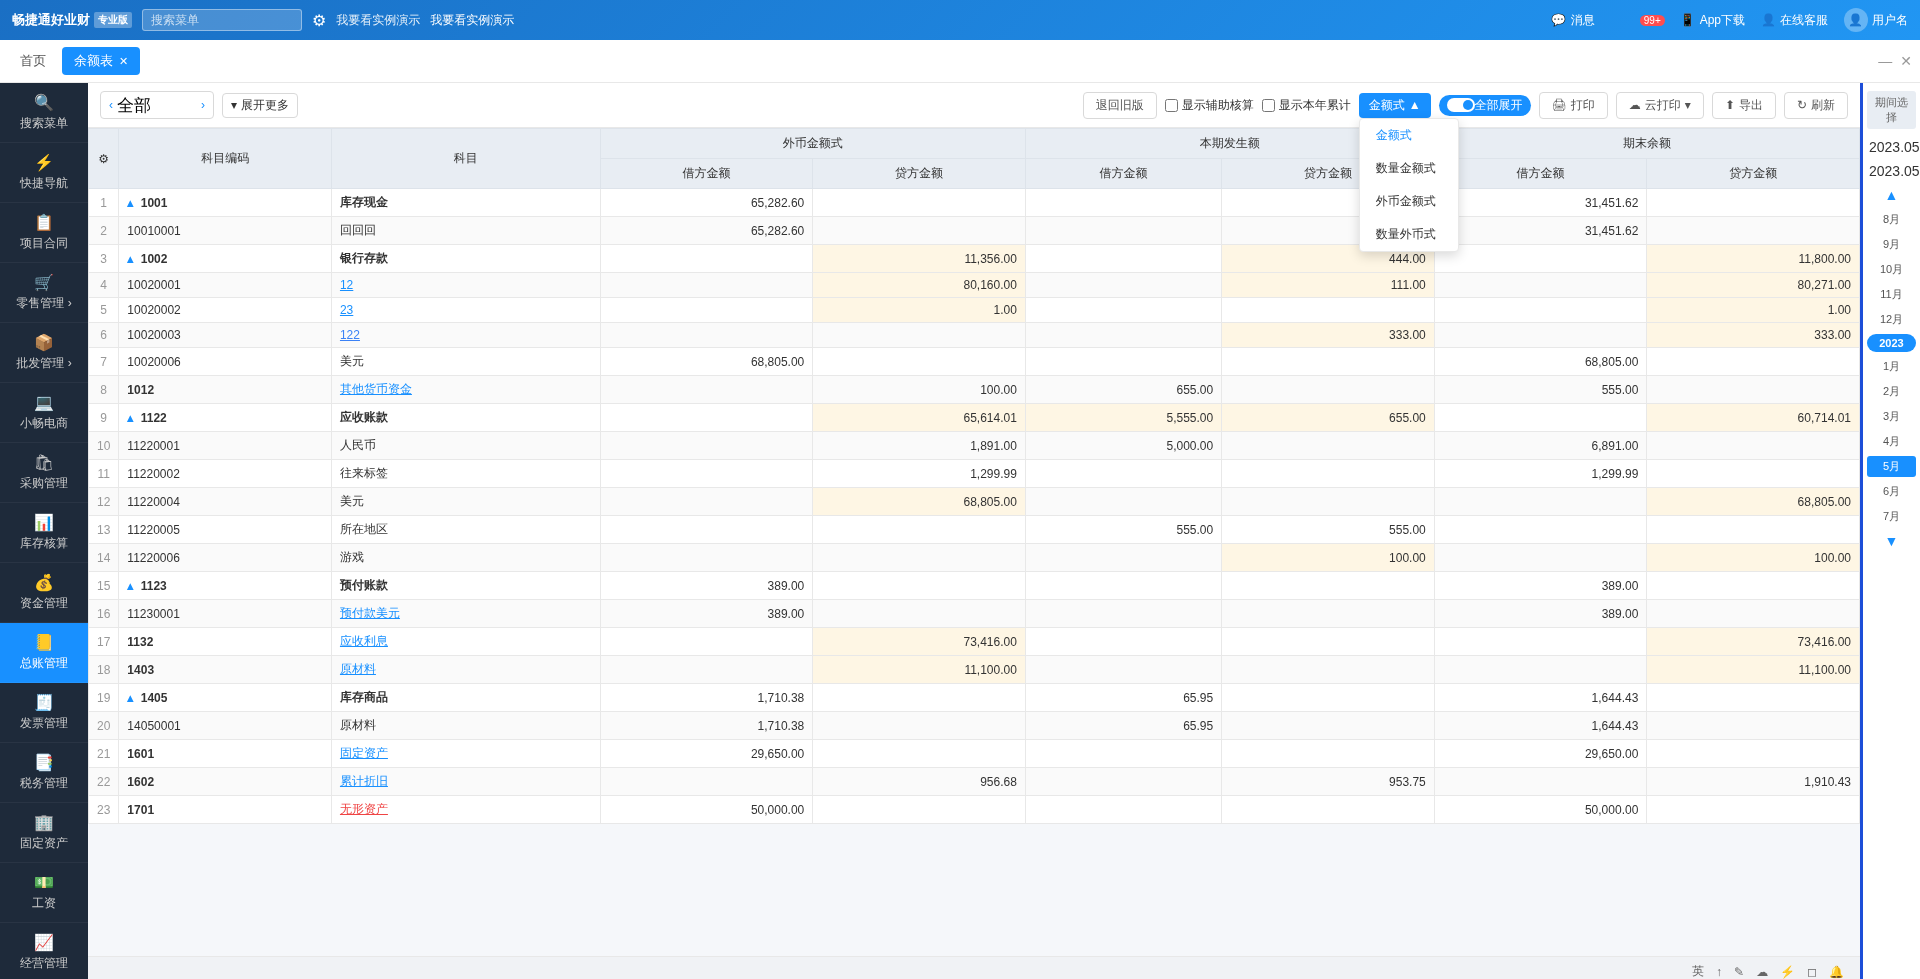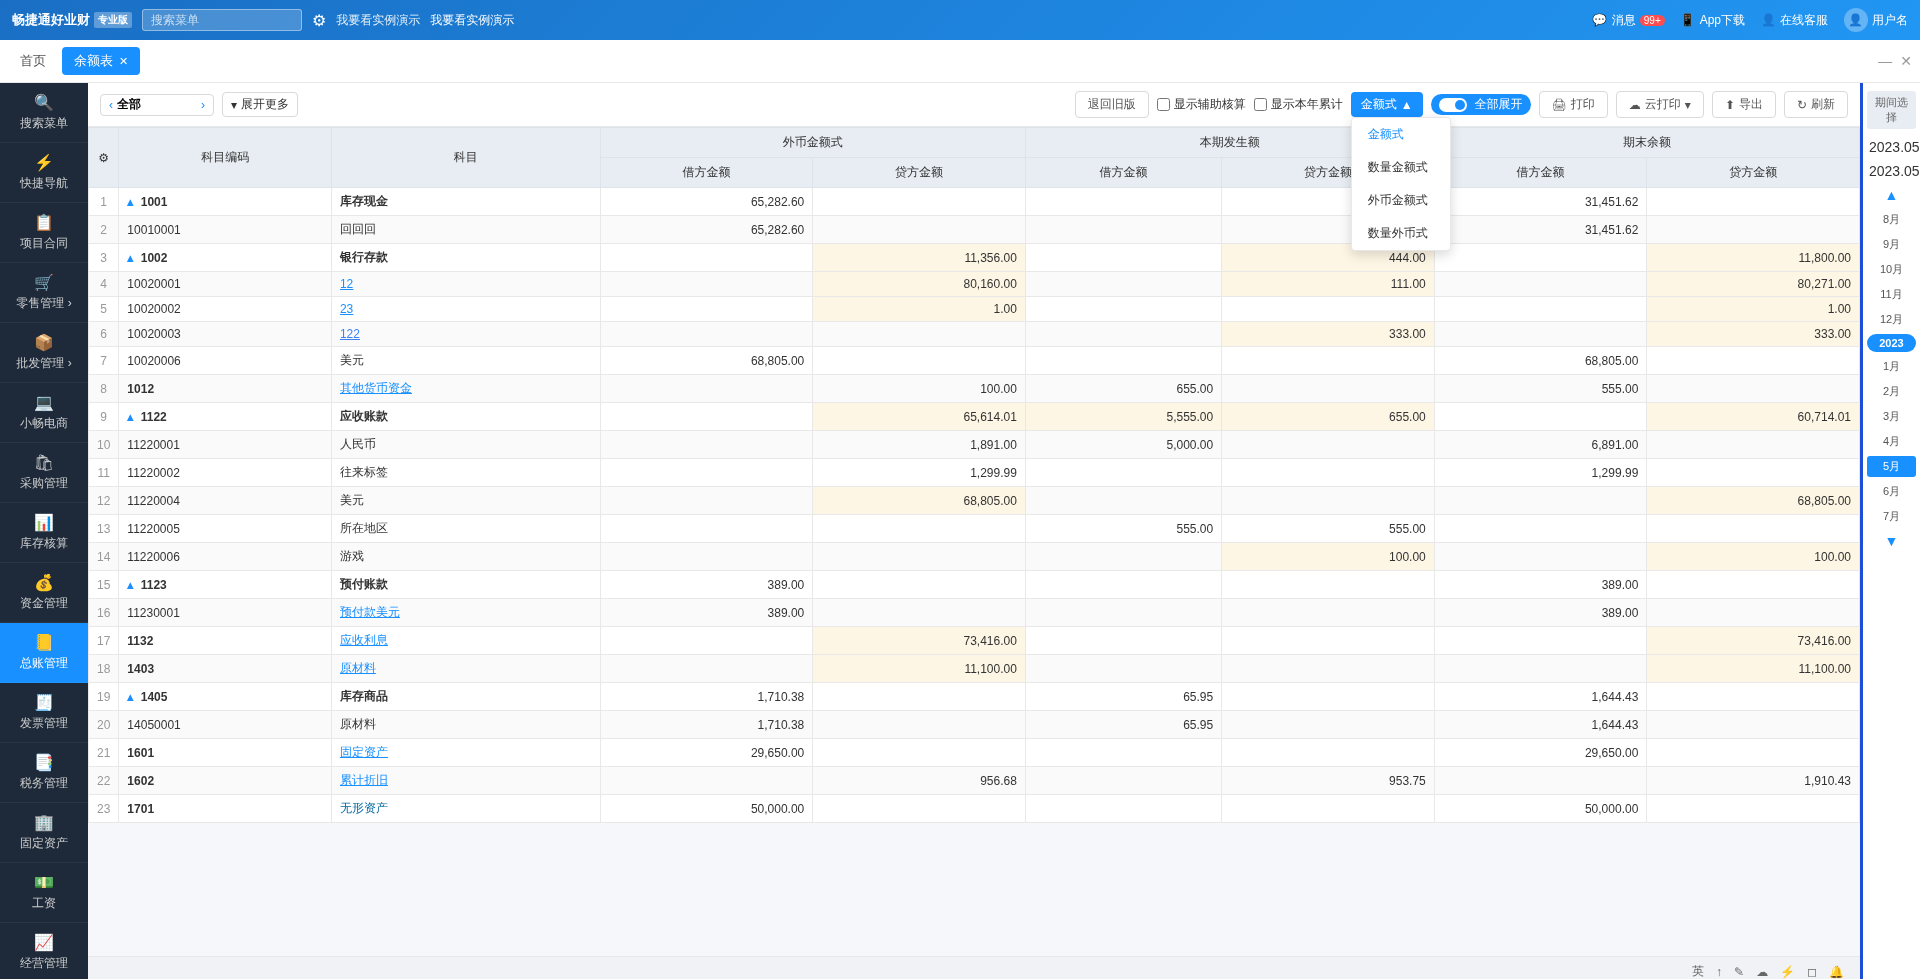--- a/index.html
+++ b/index.html
@@ -15,21 +15,21 @@
       color: white;
       justify-content: space-between;
     }
     .top-bar-left { display: flex; align-items: center; gap: 10px; }
     .top-bar-logo { font-size: 13px; font-weight: bold; display: flex; align-items: center; gap: 4px; }
     .top-bar-logo span.sub { font-size: 10px; background: rgba(255,255,255,0.3); padding: 1px 4px; border-radius: 2px; }
     .top-bar-search { background: rgba(255,255,255,0.2); border: 1px solid rgba(255,255,255,0.4); border-radius: 3px; color: white; padding: 3px 8px; font-size: 12px; width: 160px; }
     .top-bar-search::placeholder { color: rgba(255,255,255,0.7); }
     .top-bar-actions { display: flex; align-items: center; gap: 16px; font-size: 12px; }
     .top-bar-action { display: flex; align-items: center; gap: 4px; cursor: pointer; }
-    .badge { background: #ff4d4f; color: white; font-size: 10px; padding: 0 4px; border-radius: 8px; }
+    .badge { background: #ff4d4f; color: white; font-size: 10px; padding: 0 4px; border-radius: 8px; margin-left: 41px; }
 
     
     .tab-bar {
       height: 43px;
       background: #fff;
       border-bottom: 1px solid #e8e8e8;
       display: flex;
       align-items: center;
       padding: 0 8px;
       gap: 4px;
@@ -97,41 +97,41 @@
     .toolbar-right { display: flex; align-items: center; gap: 8px; }
     .search-box {
       display: flex;
       align-items: center;
       border: 1px solid #d9d9d9;
       border-radius: 4px;
       padding: 3px 8px;
       gap: 4px;
       background: white;
     }
-    .search-input { border: none; outline: none; font-size: 12px; width: 80px; font-weight: bold; }
+    .search-input { border: none; outline: none; font-size: 17px; width: 80px; }
     .btn {
       padding: 4px 12px;
       border-radius: 4px;
       cursor: pointer;
       font-size: 12px;
       border: 1px solid #d9d9d9;
       background: white;
       display: flex;
       align-items: center;
       gap: 4px;
     }
     .btn-default { background: white; color: #555; }
     .toggle-btn {
       display: flex;
       align-items: center;
       background: #1890ff;
       border-radius: 12px;
       padding: 2px 8px;
       color: white;
-      gap: 8px;
+      gap: 0;
       font-size: 12px;
       cursor: pointer;
     }
     .toggle-switch {
       width: 28px;
       height: 14px;
       background: white;
       border-radius: 7px;
       position: relative;
     }
@@ -738,21 +738,21 @@
               <td class="td-right"></td>
               <td class="td-right">956.68</td>
               <td class="td-right"></td>
               <td class="td-right">953.75</td>
               <td class="td-right"></td>
               <td class="td-right">1,910.43</td>
             </tr>
             <tr>
               <td class="row-index">23</td>
               <td class="td-left"><b>1701</b></td>
-              <td class="td-left"><a style="color: #0369a1; cursor: pointer;">无形资产</a></td>
+              <td class="td-left"><a style="color: #ef4444; text-decoration: underline; cursor: pointer;">无形资产</a></td>
               <td class="td-right">50,000.00</td>
               <td class="td-right"></td>
               <td class="td-right"></td>
               <td class="td-right"></td>
               <td class="td-right">50,000.00</td>
               <td class="td-right"></td>
             </tr>
           </tbody>
       </table>
     </div>

